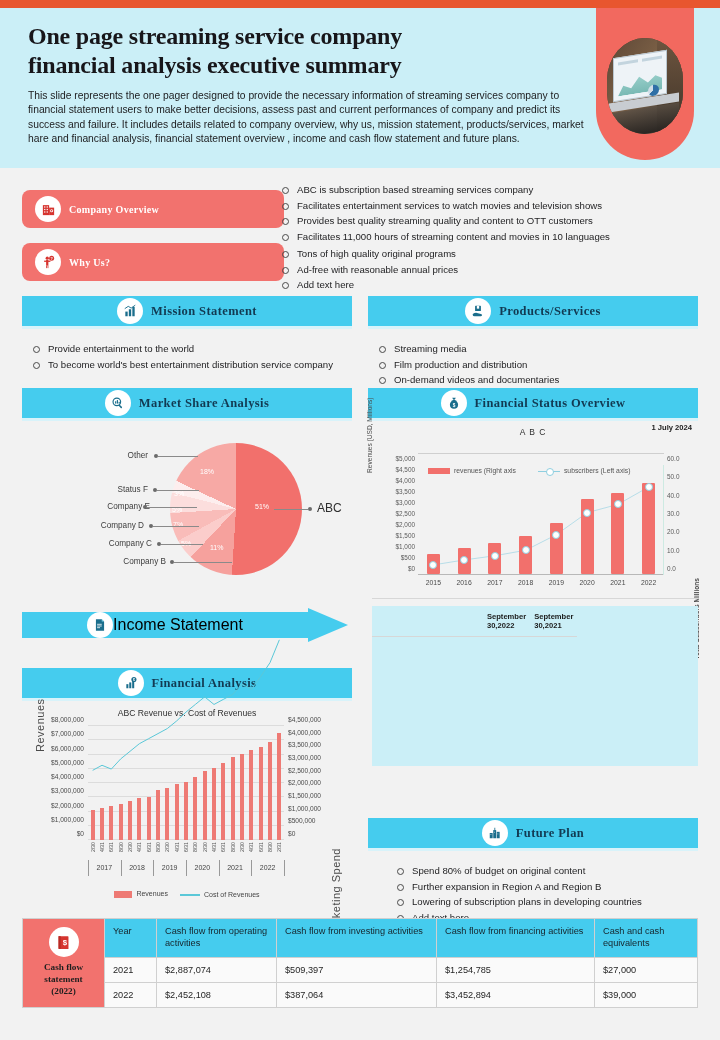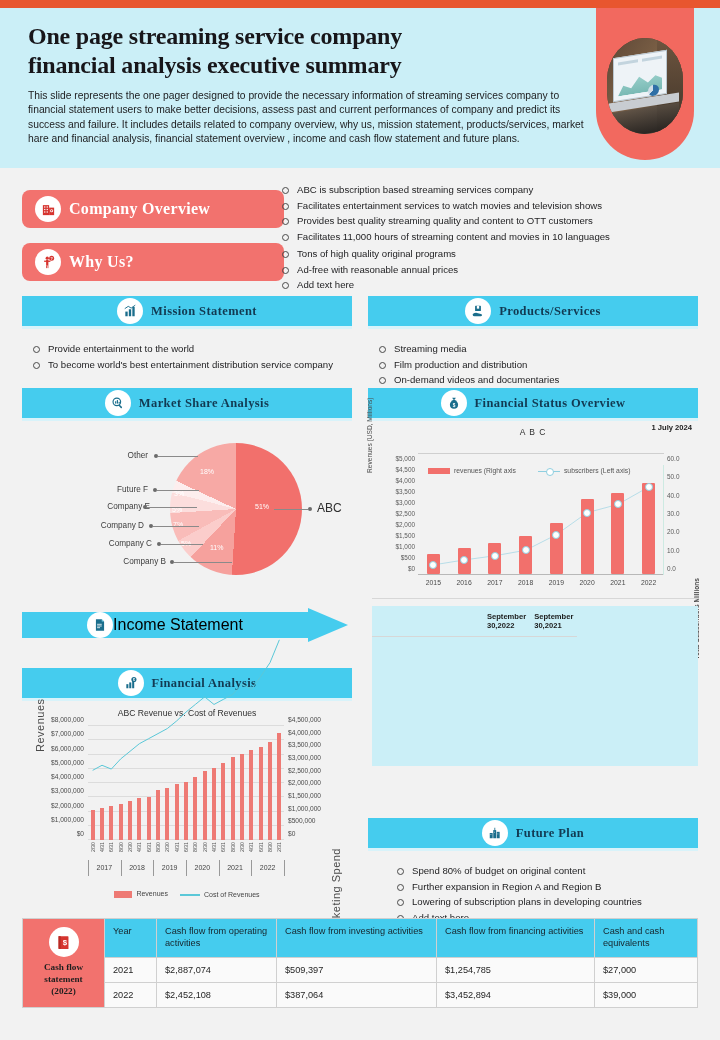--- a/index.html
+++ b/index.html
@@ -54,21 +54,21 @@
   .hdr-photo .screen .donut { position:absolute; left:34px; top:32px; width:11px; height:11px; border-radius:50%;
     background:conic-gradient(#2f6fa6 0 65%, #cfdde7 0 100%); }
   .hdr-photo .base { position:absolute; left:2px; top:60px; width:70px; height:9px; background:#c8ccd1; transform:skewY(-9deg); }
   .hdr-photo .refl { position:absolute; left:2px; top:70px; width:70px; height:26px; background:linear-gradient(180deg,rgba(90,80,70,.75),rgba(40,36,33,.95)); transform:skewY(-9deg); }
   .pill {
     border-radius: 8px; background:#f2726e; height:38px;
     display:flex; align-items:center; position:relative;
   }
   .pill .label {
     font-family:"Liberation Serif", serif; font-weight:bold; color:#ffffff;
-    font-size:16px; letter-spacing:.3px; margin-left:8px;
+    font-size:10px; letter-spacing:.3px; margin-left:8px;
   }
   .circ {
     width:26px;height:26px;border-radius:50%;background:#fff;
     display:flex;align-items:center;justify-content:center;flex:none;
     margin-left:13px;
   }
   .circ svg { display:block; }
   .banner {
     background:#45ccee; height:30px; display:flex; align-items:center; justify-content:center;
     position:relative;
@@ -345,21 +345,21 @@
     <div class="pie-pct" style="left:159px; top:119px;">5%</div>
     <div class="pie-pct" style="left:151px; top:100px;">7%</div>
     <div class="pie-pct" style="left:150px; top:85px;">5%</div>
     <div class="pie-pct" style="left:152px; top:69px;">3%</div>
     <div class="pie-pct" style="left:178px; top:47px;">18%</div>
 
     <div class="pie-lbl" style="left:60px; top:30px; width:66px;">Other</div>
     <div class="pie-dot" style="left:132px; top:33px;"></div>
     <div class="pie-ln" style="left:136px; top:35px; width:40px;"></div>
 
-    <div class="pie-lbl" style="left:36px; top:64px; width:90px;">Future F</div>
+    <div class="pie-lbl" style="left:36px; top:64px; width:90px;">Status F</div>
     <div class="pie-dot" style="left:131px; top:67px;"></div>
     <div class="pie-ln" style="left:135px; top:69px; width:42px;"></div>
 
     <div class="pie-lbl" style="left:38px; top:81px; width:90px;">Company E</div>
     <div class="pie-dot" style="left:121px; top:84px;"></div>
     <div class="pie-ln" style="left:125px; top:86px; width:50px;"></div>
 
     <div class="pie-lbl" style="left:32px; top:100px; width:90px;">Company D</div>
     <div class="pie-dot" style="left:127px; top:103px;"></div>
     <div class="pie-ln" style="left:131px; top:105px; width:46px;"></div>

